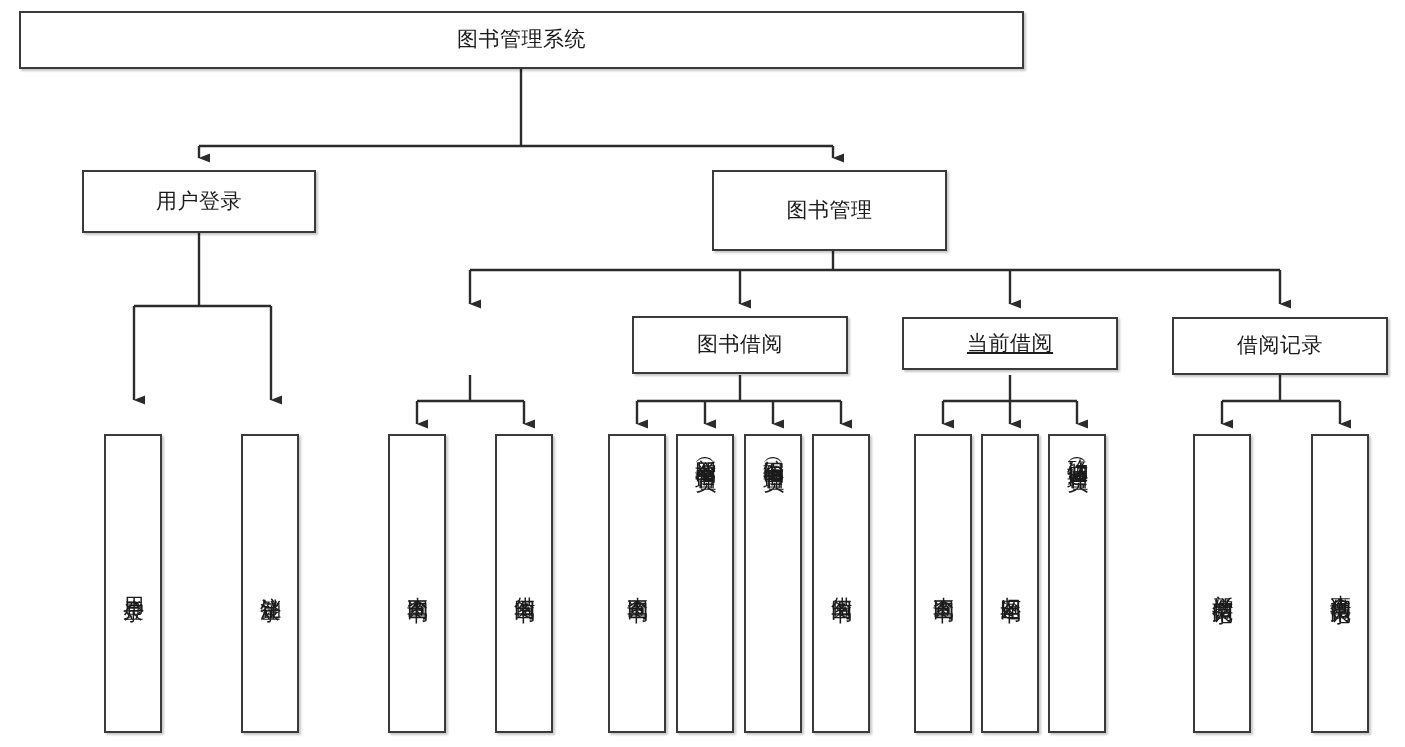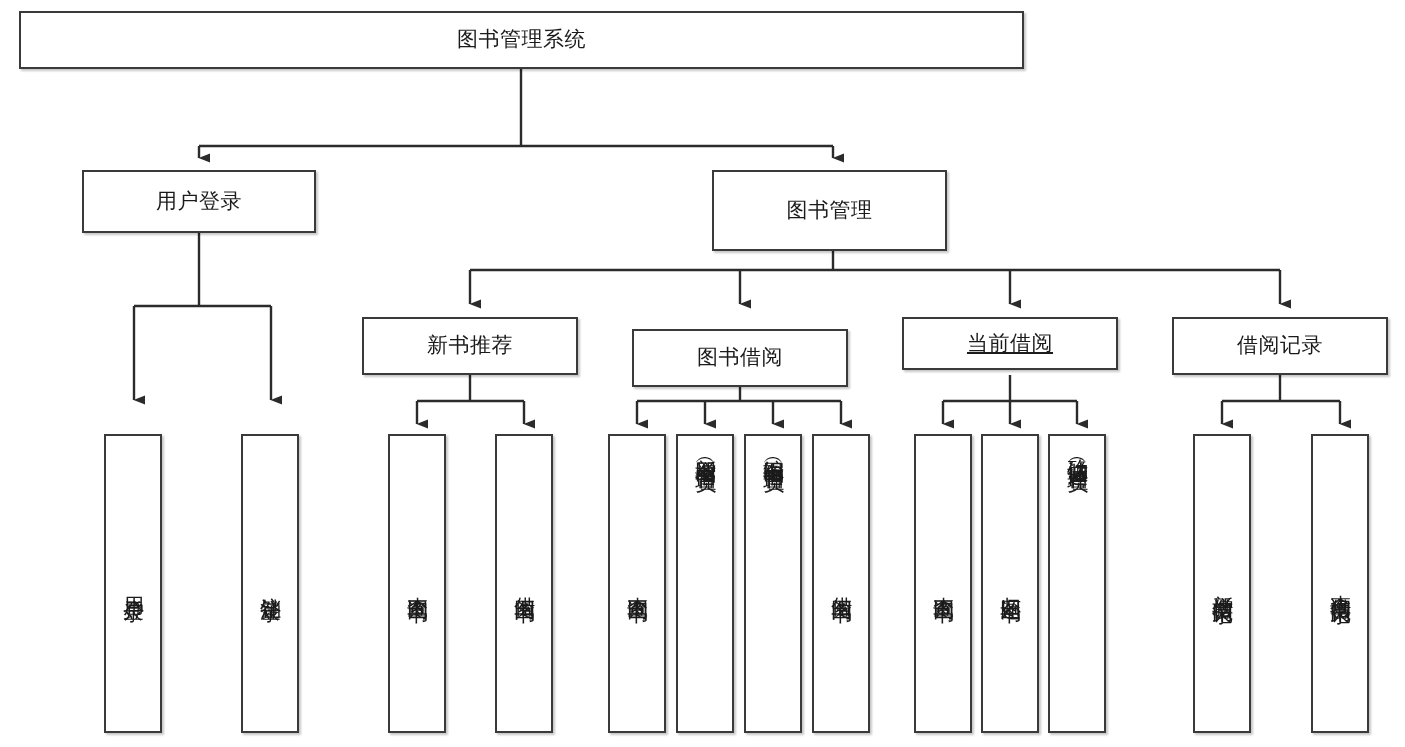--- a/index.html
+++ b/index.html
@@ -138,25 +138,22 @@
   </div>
 
   <div class="node-box" style="left:82px; top:170px; width:234px; height:63px;">
     <span class="node-label-h">用户登录</span>
   </div>
 
   <div class="node-box" style="left:712px; top:170px; width:235px; height:81px;">
     <span class="node-label-h">图书管理</span>
   </div>
 
-  <div class="node-box" style="left:362px; top:317px; width:216px; height:58px;">
-    <span class="node-label-h">新书推荐</span>
-  </div>
-
-  <div class="node-box" style="left:632px; top:329px; width:216px; height:58px;">
+
+  <div class="node-box" style="left:632px; top:316px; width:216px; height:58px;">
     <span class="node-label-h">图书借阅</span>
   </div>
 
   <div class="node-box" style="left:902px; top:317px; width:216px; height:53px;text-decoration:underline;">
     <span class="node-label-h">当前借阅</span>
   </div>
 
   <div class="node-box" style="left:1172px; top:317px; width:216px; height:58px;">
     <span class="node-label-h">借阅记录</span>
   </div>

